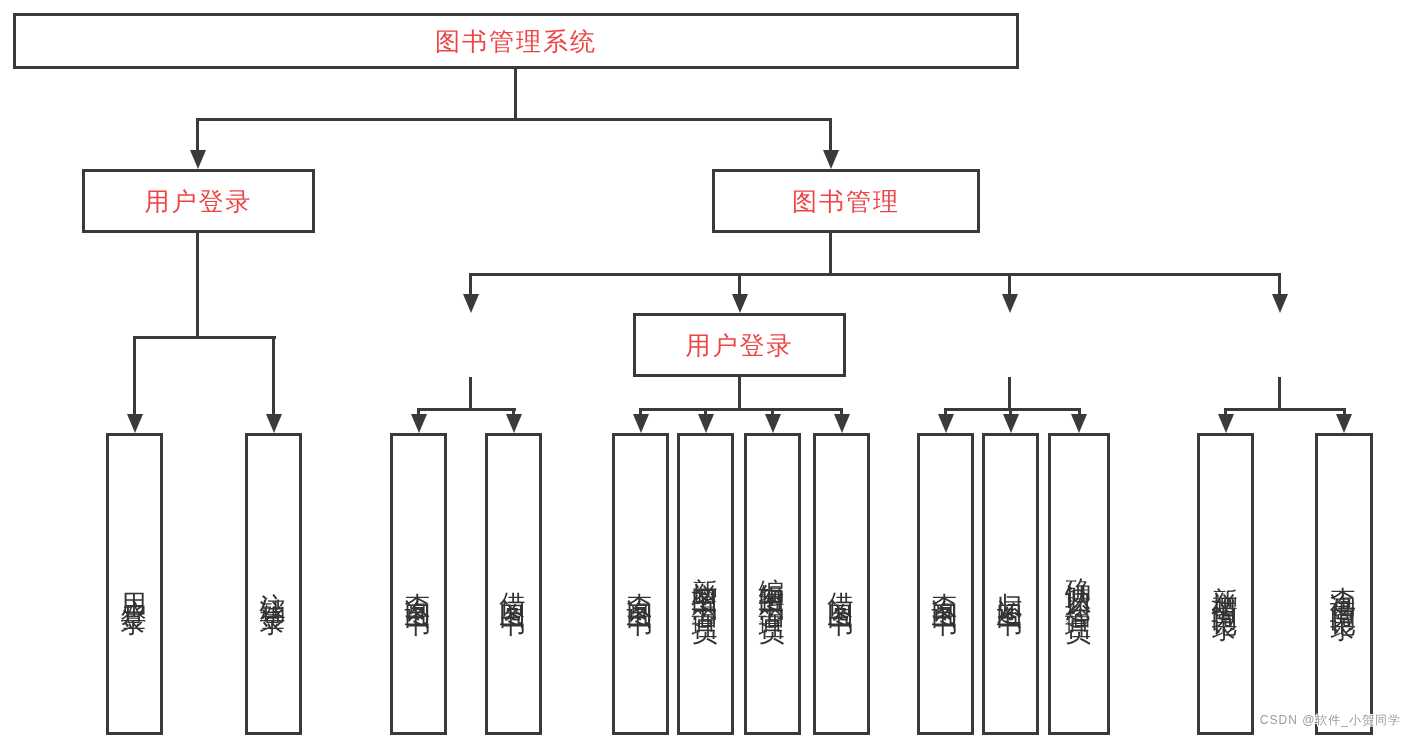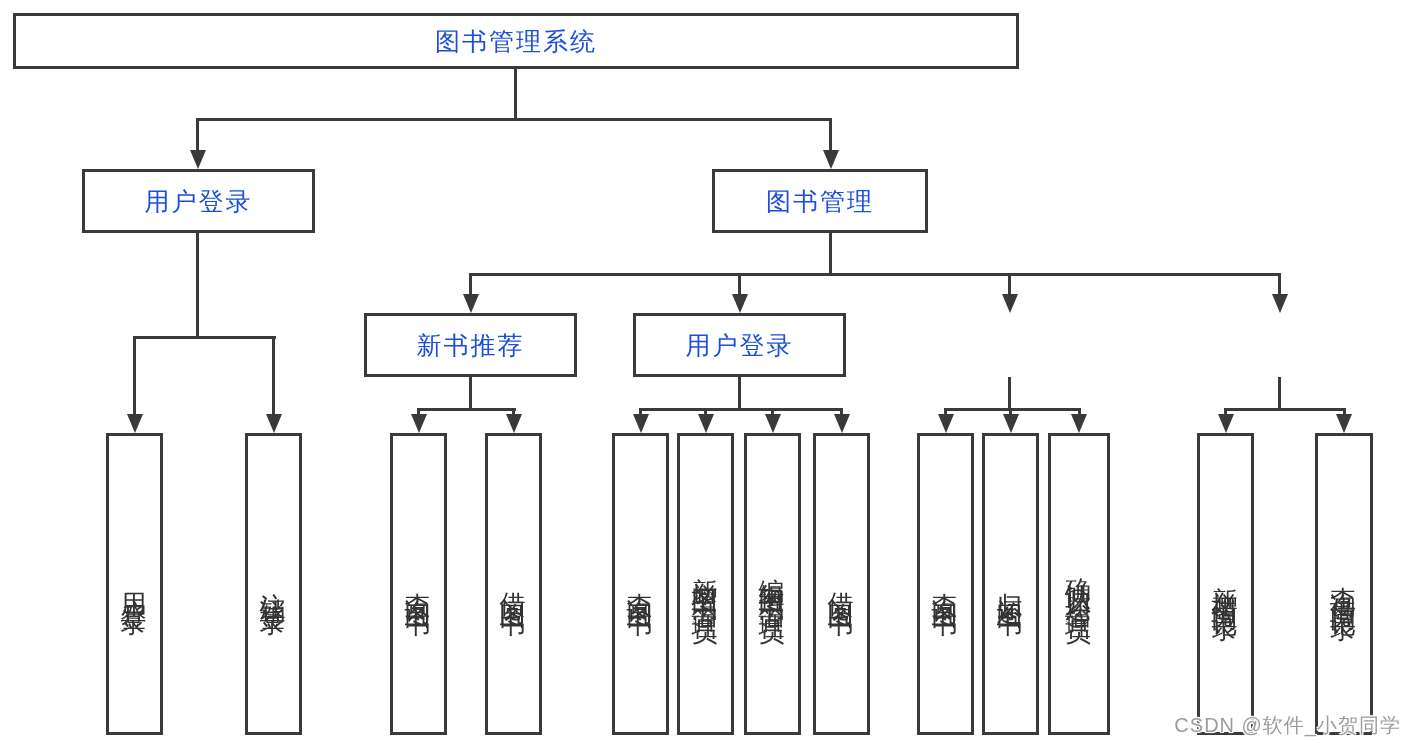--- a/index.html
+++ b/index.html
@@ -4,56 +4,53 @@
 <style>
   html,body{margin:0;padding:0;background:#ffffff;}
   .canvas{
     position:relative;width:1405px;height:747px;background:#ffffff;overflow:hidden;
     font-family:"Liberation Sans","DejaVu Sans",sans-serif;color:#2e2e2e;
   }
   .node{
     position:absolute;background:#ffffff;border:3px solid #3a3a3a;box-sizing:border-box;
     display:flex;align-items:center;justify-content:center;
   }
-  .hlabel{font-size:25px;letter-spacing:2px;white-space:nowrap;color:#1d4ed8;}
+  .hlabel{font-size:25px;letter-spacing:2px;white-space:nowrap;color:#ef4444;}
   .vtext{
     writing-mode:vertical-rl;text-orientation:mixed;
     font-size:26px;letter-spacing:6px;color:#333333;white-space:nowrap;
   }
   .line{position:absolute;background:#3a3a3a;}
   .arrow{
     position:absolute;width:0;height:0;
     border-left:8px solid transparent;border-right:8px solid transparent;
     border-top:19px solid #3a3a3a;
   }
   .watermark{
     position:absolute;top:712px;right:4px;z-index:10;
-    font-size:20px;color:#9c9c9c;letter-spacing:1px;white-space:nowrap;
+    font-size:12px;color:#9c9c9c;letter-spacing:1px;white-space:nowrap;
     text-shadow:-1px -1px 0 #ffffff,1px -1px 0 #ffffff,-1px 1px 0 #ffffff,1px 1px 0 #ffffff,0 0 3px #ffffff;
   }
 </style>
 </head>
 <body>
 
 <div class="canvas">
 
   <div class="node" style="left:13px;top:13px;width:1006px;height:56px;">
     <span class="hlabel">图书管理系统</span>
   </div>
 
   <div class="node" style="left:82px;top:169px;width:233px;height:64px;">
     <span class="hlabel">用户登录</span>
   </div>
-  <div class="node" style="left:712px;top:169px;width:216px;height:64px;">
+  <div class="node" style="left:712px;top:169px;width:268px;height:64px;">
     <span class="hlabel">图书管理</span>
   </div>
 
-  <div class="node" style="left:364px;top:313px;width:213px;height:64px;">
-    <span class="hlabel">新书推荐</span>
-  </div>
   <div class="node" style="left:633px;top:313px;width:213px;height:64px;">
     <span class="hlabel">用户登录</span>
   </div>
 
   <div class="node" style="left:106px;top:433px;width:57px;height:302px;">
     <span class="vtext">用户登录</span>
   </div>
   <div class="node" style="left:245px;top:433px;width:57px;height:302px;">
     <span class="vtext">注销登录</span>
   </div>

